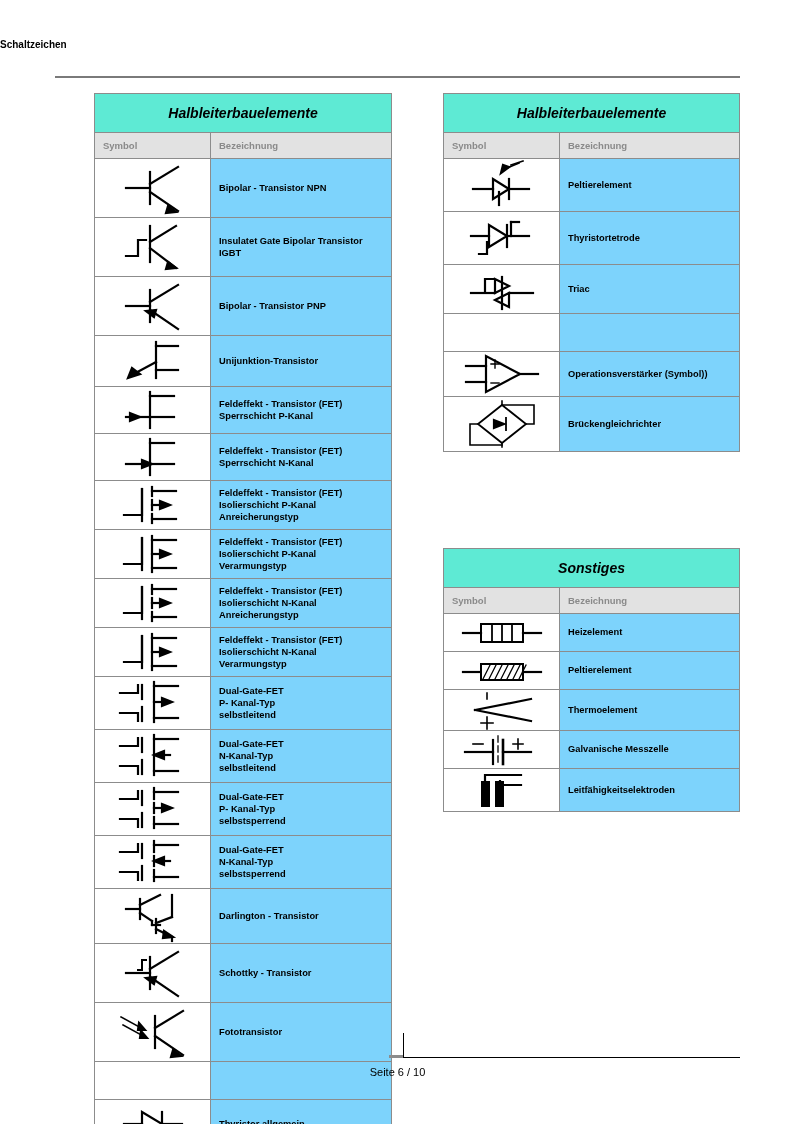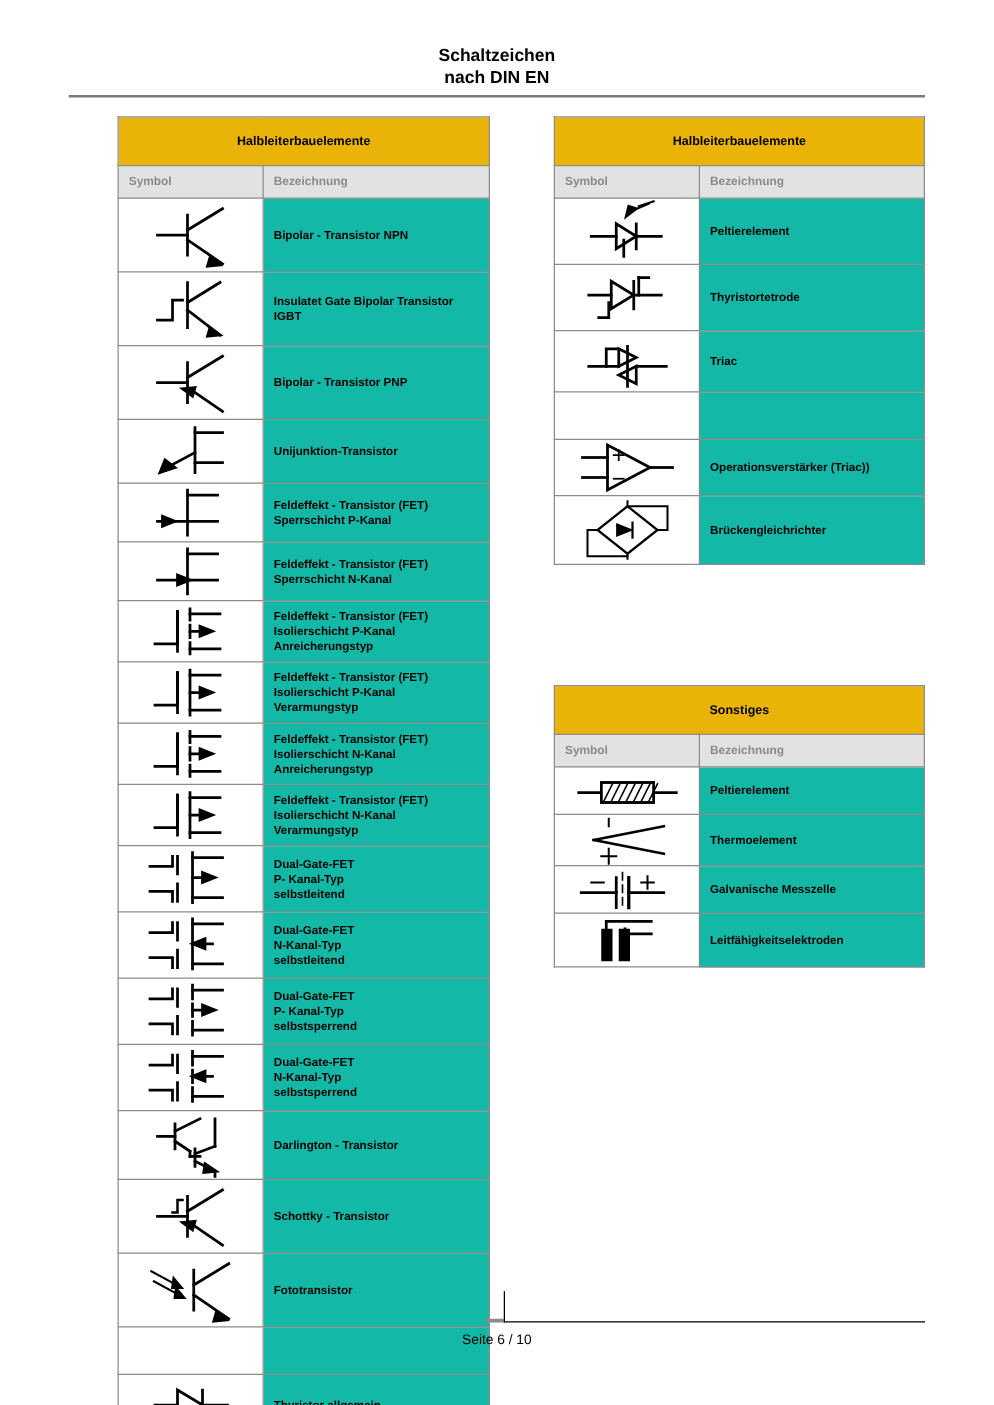--- a/index.html
+++ b/index.html
@@ -6,21 +6,21 @@
   body{
     width:795px;height:1124px;background:#ffffff;
     font-family:"Liberation Sans", sans-serif;
     position:relative;overflow:hidden;
   }
   .page{position:relative;width:795px;height:1124px;}
 
   
   .doc-title{
     position:absolute;left:0;top:36px;width:795px;
-    text-align:center;font-size:14px;font-weight:bold;color:#000;
+    text-align:left;font-size:10px;font-weight:bold;color:#000;
     line-height:17px;letter-spacing:0px;
   }
   .header-rule{
     position:absolute;left:55px;top:76px;width:685px;height:0;
     border-top:2px solid #7a7a7a;
   }
 
   
   .footer-rule{
     position:absolute;left:403px;top:1057px;width:337px;height:0;
@@ -38,50 +38,50 @@
     font-size:11px;color:#000;
   }
 
   
   .tbl{position:absolute;border-collapse:collapse;table-layout:fixed;}
   .tbl td, .tbl th{
     border:1px solid #8c8c8c;
     padding:0;vertical-align:middle;
   }
   .tbl .title-cell{
-    background:#eab308;
-    text-align:center;font-size:10px;font-weight:bold;color:#000;
+    background:#5eead4;
+    text-align:center;font-size:14px;font-weight:bold;color:#000;
     height:38px;
+    font-style:italic;
   }
   .tbl .colhead{
     background:#e2e2e2;
     font-size:9.5px;color:#8a8a8a;font-weight:bold;
     height:25px;padding-left:8px;text-align:left;
   }
   .tbl .sym-cell{
     text-align:center;background:#fff;
   }
   .tbl .lbl-cell{
     font-size:9.3px;font-weight:bold;color:#000;
-    padding:3px 4px 3px 8px;line-height:12.2px;background:#14b8a6;
+    padding:3px 4px 3px 8px;line-height:12.2px;background:#7dd3fc;
   }
   .lbl-cell div{white-space:nowrap;}
   .sym-cell svg{display:block;margin:0 auto;}
 
   
   .tbl{box-shadow:0 0 0 0 transparent;}
 </style>
 </head>
 <body>
 
 <div class="page">
 
   <div class="doc-title">
     <div>Schaltzeichen</div>
-    <div>nach DIN EN</div>
   </div>
   <div class="header-rule"></div>
 
   <table class="tbl" id="table-left" style="left:94px;top:93px;width:298px;">
       <colgroup>
         <col style="width:116px">
         <col>
       </colgroup>
       <tbody>
         <tr>
@@ -526,21 +526,21 @@
                 <line x1="6" y1="14" x2="26" y2="14"></line>
                 <line x1="6" y1="30" x2="26" y2="30"></line>
                 <path d="M26 4 L26 40 L60 22 Z" fill="none"></path>
                 <line x1="60" y1="22" x2="78" y2="22"></line>
                 <path d="M31 12 L39 12 M35 8 L35 16" stroke-width="1.4"></path>
                 <path d="M31 31 L39 31" stroke-width="1.4"></path>
               </g>
             </svg>
           </td>
           <td class="lbl-cell">
-            <div>Operationsverstärker (Triac))</div>
+            <div>Operationsverstärker (Symbol))</div>
           </td>
         </tr>
         <tr style="height:38px">
           <td class="sym-cell">
             <svg width="76" height="54" viewBox="0 0 76 54">
               <g stroke="#000" stroke-width="2.2" fill="none" stroke-linecap="square">
                 <path d="M38 8 L62 27 L38 46 L14 27 Z" fill="none" stroke-width="1.8"></path>
                 <line x1="38" y1="4" x2="38" y2="8" stroke-width="1.6"></line>
                 <line x1="38" y1="46" x2="38" y2="50" stroke-width="1.6"></line>
                 <path d="M14 27 L6 27 L6 48 L38 48" stroke-width="1.6"></path>
@@ -562,20 +562,37 @@
         <col style="width:116px">
         <col>
       </colgroup>
       <tbody>
         <tr>
           <td class="title-cell" colspan="2">Sonstiges</td>
         </tr>
         <tr>
           <th class="colhead">Symbol</th>
           <th class="colhead">Bezeichnung</th>
+        </tr>
+        <tr style="height:38px">
+          <td class="sym-cell">
+            <svg width="86" height="30" viewBox="0 0 86 30">
+              <g stroke="#000" stroke-width="2.2" fill="none" stroke-linecap="square">
+                <line x1="4" y1="15" x2="22" y2="15"></line>
+                <rect x="22" y="6" width="42" height="18" fill="none" stroke-width="2"></rect>
+                <line x1="33" y1="6" x2="33" y2="24" stroke-width="1.8"></line>
+                <line x1="43" y1="6" x2="43" y2="24" stroke-width="1.8"></line>
+                <line x1="53" y1="6" x2="53" y2="24" stroke-width="1.8"></line>
+                <line x1="64" y1="15" x2="82" y2="15"></line>
+              </g>
+            </svg>
+          </td>
+          <td class="lbl-cell">
+            <div>Heizelement</div>
+          </td>
         </tr>
         <tr style="height:38px">
           <td class="sym-cell">
             <svg width="86" height="30" viewBox="0 0 86 30">
               <g stroke="#000" stroke-width="2.2" fill="none" stroke-linecap="square">
                 <line x1="4" y1="16" x2="22" y2="16"></line>
                 <rect x="22" y="8" width="42" height="16" fill="#fff" stroke-width="2"></rect>
                 <line x1="24" y1="23" x2="31" y2="9" stroke-width="1.3"></line>
                 <line x1="30" y1="23" x2="37" y2="9" stroke-width="1.3"></line>
                 <line x1="36" y1="23" x2="43" y2="9" stroke-width="1.3"></line>

